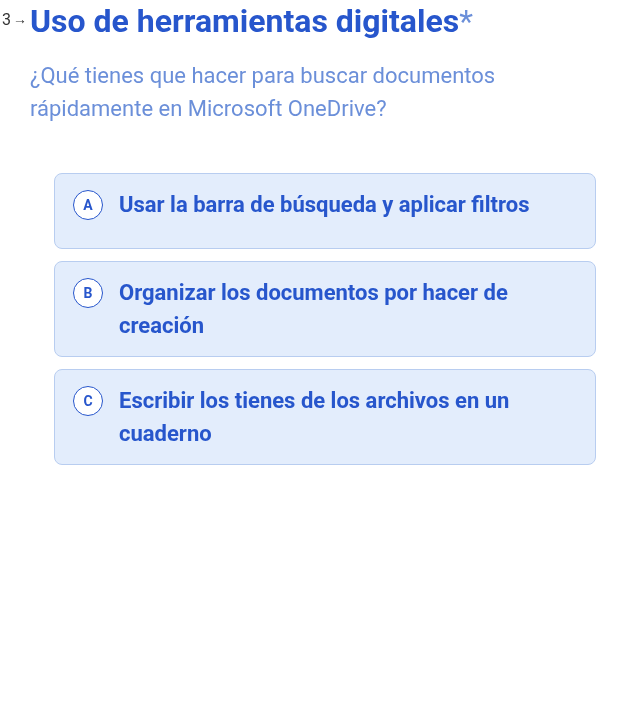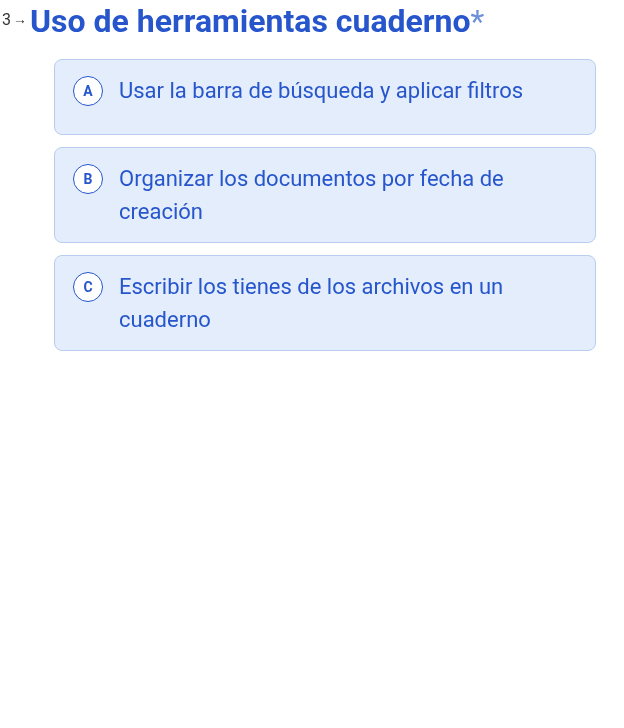--- a/index.html
+++ b/index.html
@@ -87,45 +87,46 @@
       justify-content: center;
       color: #2756cc;
       font-size: 14px;
       font-weight: 700;
       flex-shrink: 0;
       margin-top: 2px;
     }
     .option-text {
       color: #2756cc;
       font-size: 22px;
-      font-weight: 400;
+      font-weight: 700;
       line-height: 1.5;
       flex: 1;
     }
   </style>
 </head>
 <body>
 
 <div class="question-container">
   <div class="question-number">
     <span>3</span>
     <span class="arrow-icon">→</span>
   </div>
   <div class="content">
     <h1 class="question-title">
-      <span>Uso de herramientas cuaderno</span><span class="required-mark">*</span>
+      <span>Uso de herramientas digitales</span><span class="required-mark">*</span>
     </h1>
+    <p class="question-text">¿Qué tienes que hacer para buscar documentos rápidamente en Microsoft OneDrive?</p>
     <div class="options-container">
       <div class="option">
         <div class="option-letter">A</div>
         <div class="option-text">Usar la barra de búsqueda y aplicar filtros</div>
       </div>
       <div class="option">
         <div class="option-letter">B</div>
-        <div class="option-text">Organizar los documentos por fecha de creación</div>
+        <div class="option-text">Organizar los documentos por hacer de creación</div>
       </div>
       <div class="option">
         <div class="option-letter">C</div>
         <div class="option-text">Escribir los tienes de los archivos en un cuaderno</div>
       </div>
     </div>
   </div>
 </div>
 
 </body></html>

